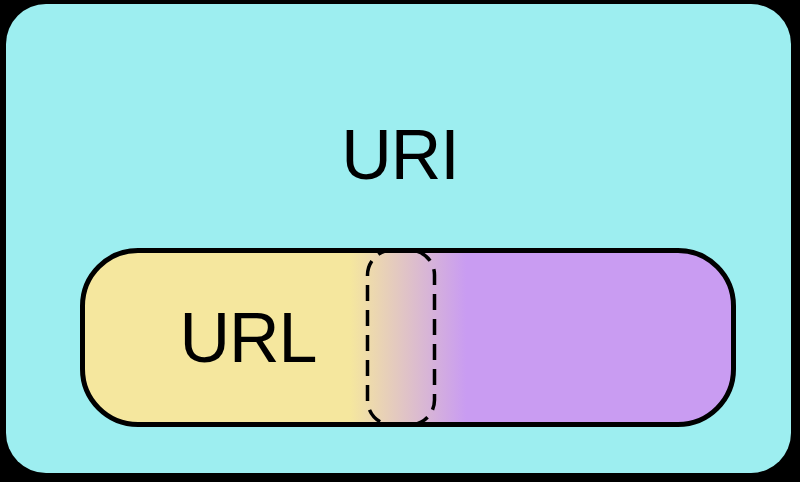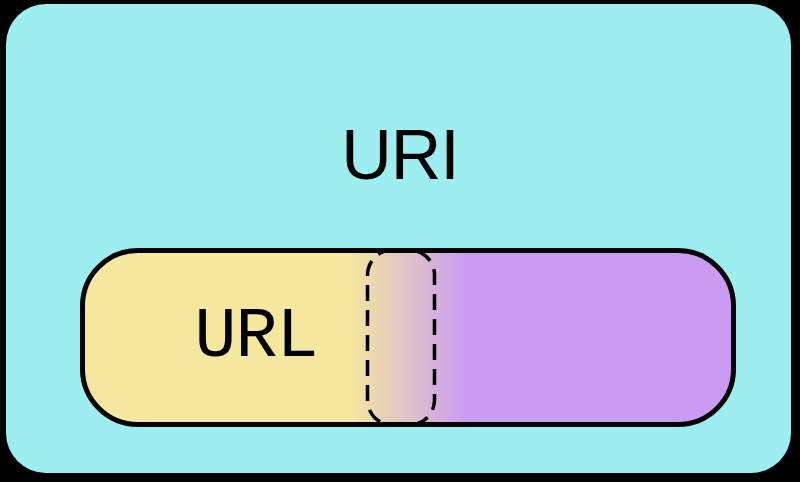--- a/index.html
+++ b/index.html
@@ -19,21 +19,21 @@
   .outer-region{
     position:absolute;left:6px;top:4px;right:9px;bottom:9px;
     background:var(--outer);border-radius:40px;
   }
   .label{
     position:absolute;transform:translate(-50%,-50%);
     font-size:70px;line-height:1;white-space:nowrap;color:var(--text);
     letter-spacing:-1px;
   }
   .uri-label{left:400px;top:155px;}
-  .url-label{left:256px;top:338px;font-family:Liberation Mono, monospace;}
+  .url-label{left:248px;top:338px;}
   .urn-label{left:553px;top:338px;}
   .pill{
     position:absolute;left:80px;top:248px;width:656px;height:179px;
     border:5px solid var(--stroke);border-radius:58px;
     background:linear-gradient(to right, var(--url) 41%, var(--urn) 59%);
   }
   .overlap-svg{
     position:absolute;left:358px;top:242px;width:86px;height:192px;
   }
 </style>

